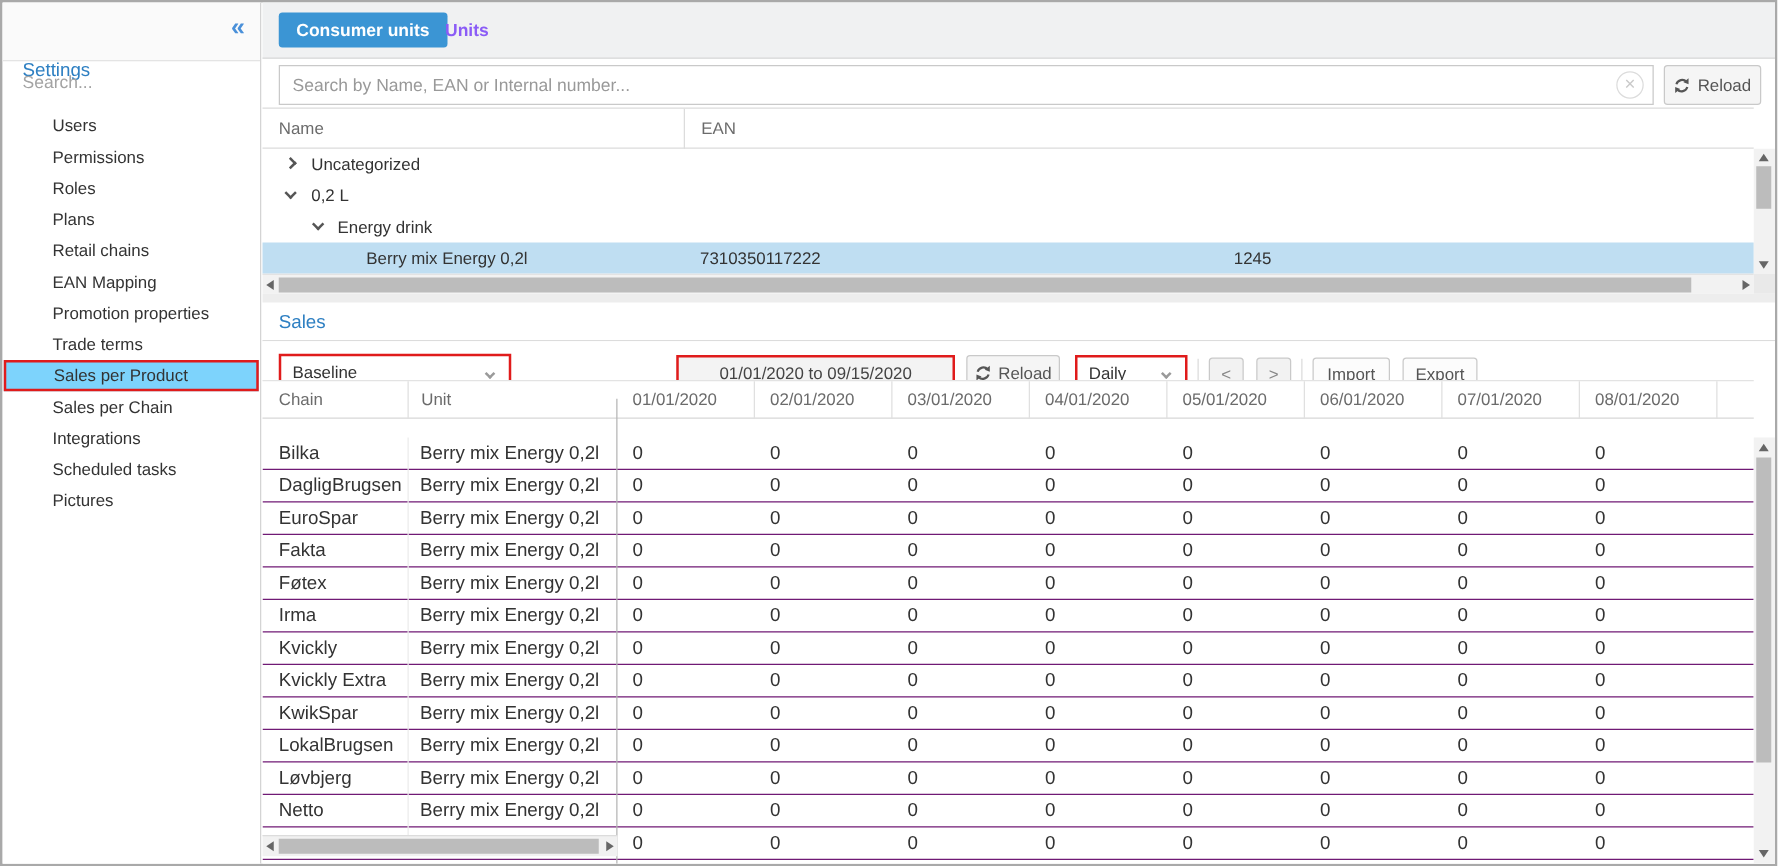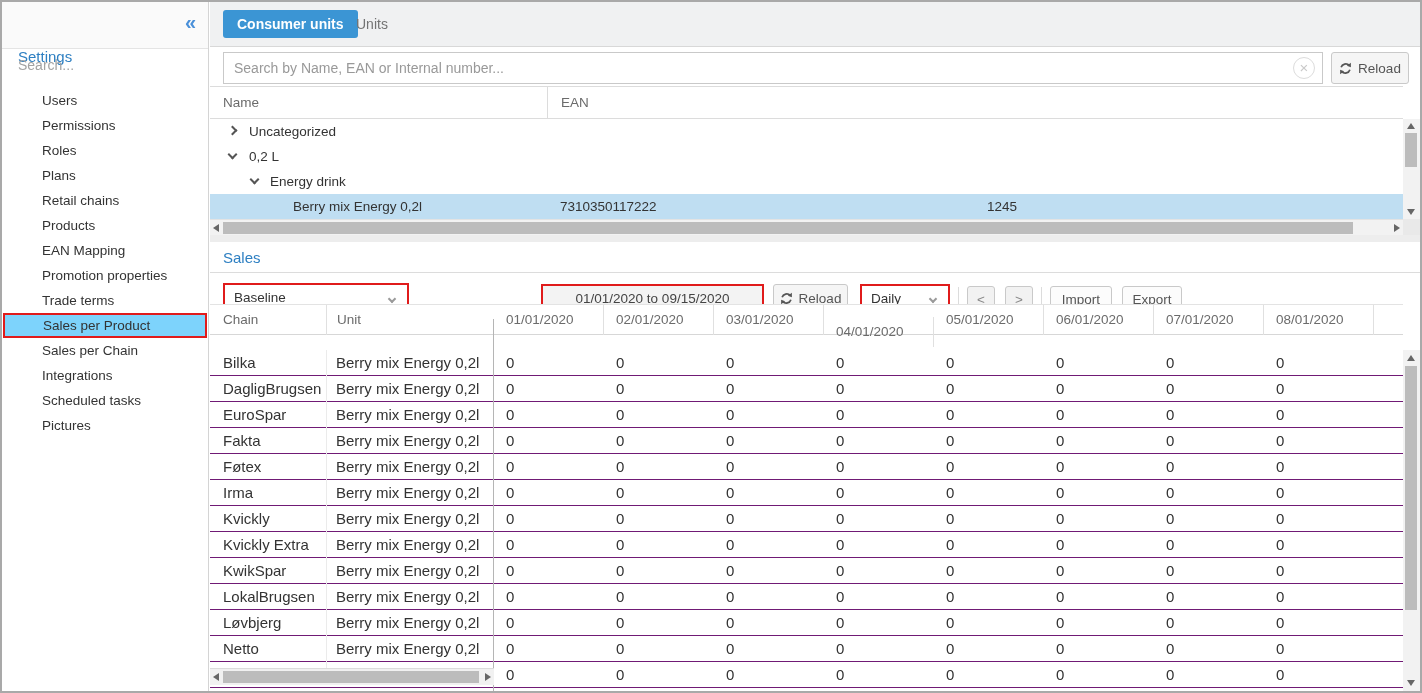--- a/index.html
+++ b/index.html
@@ -14,21 +14,21 @@
   .sb-search { position:absolute; left:16px; top:55px; width:175px; border:0; outline:0; font-size:14px; color:#333; font-family:inherit; background:transparent; }
   .sb-search::placeholder { color:#a3a3a3; }
   .sb-menu { position:absolute; top:86px; left:0; right:0; }
   .side-item { height:25px; line-height:25px; padding-left:40px; font-size:13.5px; color:#333; cursor:pointer; white-space:nowrap; }
   .side-item.sel { background:#7dd3fc; border:2px solid #e01b1b; line-height:21px; padding-left:38px; margin:0 1px; }
 
   
   .main { position:absolute; left:208px; top:0; right:0; bottom:0; background:#fff; }
 
   .tabbar { position:absolute; left:0; right:0; top:0; height:45px; background:#f0f1f2; border-bottom:1px solid #d8d8d8; }
-  .tab { position:absolute; top:8px; height:28px; line-height:28px; font-size:14px; border-radius:3px; padding:0 14px; cursor:pointer; color:#737373; }
+  .tab { position:absolute; top:8px; height:28px; line-height:28px; font-size:14px; border-radius:3px; padding:0 14px; cursor:pointer; color:#8b5cf6;font-weight:bold; }
   .tab.active { left:13px; background:#3b95d4; color:#fff; font-weight:bold; }
   .tab.plain { left:132px; }
 
   .psearch { position:absolute; left:13px; top:50px; width:1100px; height:32px; border:1px solid #c9c9c9; padding:0 44px 0 10px; font-size:14px; color:#333; font-family:inherit; outline:0; }
   .psearch::placeholder { color:#999; }
   .pclear { position:absolute; left:1083px; top:55px; width:22px; height:22px; border:1px solid #dcdcdc; border-radius:50%; color:#c9c9c9; font-size:15px; line-height:19px; text-align:center; cursor:pointer; background:#fff; }
   .btn { position:absolute; display:flex; align-items:center; justify-content:center; gap:6px; background:#f5f5f5; border:1px solid #c9c9c9; border-radius:3px; color:#555; font-size:13.5px; cursor:pointer; }
   .reload1 { left:1121px; top:50px; width:78px; height:32px; }
 
   .phead { position:absolute; left:0; top:84px; width:1193px; height:33px; border-top:1px solid #dcdcdc; border-bottom:1px solid #dcdcdc; color:#6b6b6b; font-size:13.5px; background:#fff; }
@@ -104,21 +104,20 @@
       <div class="sb-title">Settings</div>
       <div class="sb-collapse">«</div>
     </div>
     <input class="sb-search" placeholder="Search..." style="">
     <div class="sb-menu">
         <div class="side-item">Users</div>
         <div class="side-item">Permissions</div>
         <div class="side-item">Roles</div>
         <div class="side-item">Plans</div>
         <div class="side-item">Retail chains</div>
-        <div class="side-item">Products</div>
         <div class="side-item">EAN Mapping</div>
         <div class="side-item">Promotion properties</div>
         <div class="side-item">Trade terms</div>
         <div class="side-item sel">Sales per Product</div>
         <div class="side-item">Sales per Chain</div>
         <div class="side-item">Integrations</div>
         <div class="side-item">Scheduled tasks</div>
         <div class="side-item">Pictures</div>
       </div>
   </div>
@@ -211,21 +210,21 @@
       <div class="btn export-btn">Export</div>
     </div>
 
     <div class="shead">
       <div class="shc c-chain">Chain</div>
       <div class="shc c-unit">Unit</div>
       <div>
           <div class="shc c-date" style="left: 284px;">01/01/2020</div>
           <div class="shc c-date" style="left: 394px;">02/01/2020</div>
           <div class="shc c-date" style="left: 504px;">03/01/2020</div>
-          <div class="shc c-date" style="left: 614px; margin-top: 12px;">04/01/2020</div>
+          <div class="shc c-date" style="left: 614px;">04/01/2020</div>
           <div class="shc c-date" style="left: 724px;">05/01/2020</div>
           <div class="shc c-date" style="left: 834px;">06/01/2020</div>
           <div class="shc c-date" style="left: 944px;">07/01/2020</div>
           <div class="shc c-date" style="left: 1054px;">08/01/2020</div>
         </div>
     </div>
 
     <div class="sbody">
         <div class="srow">
           <span class="s-chain">Bilka</span>

